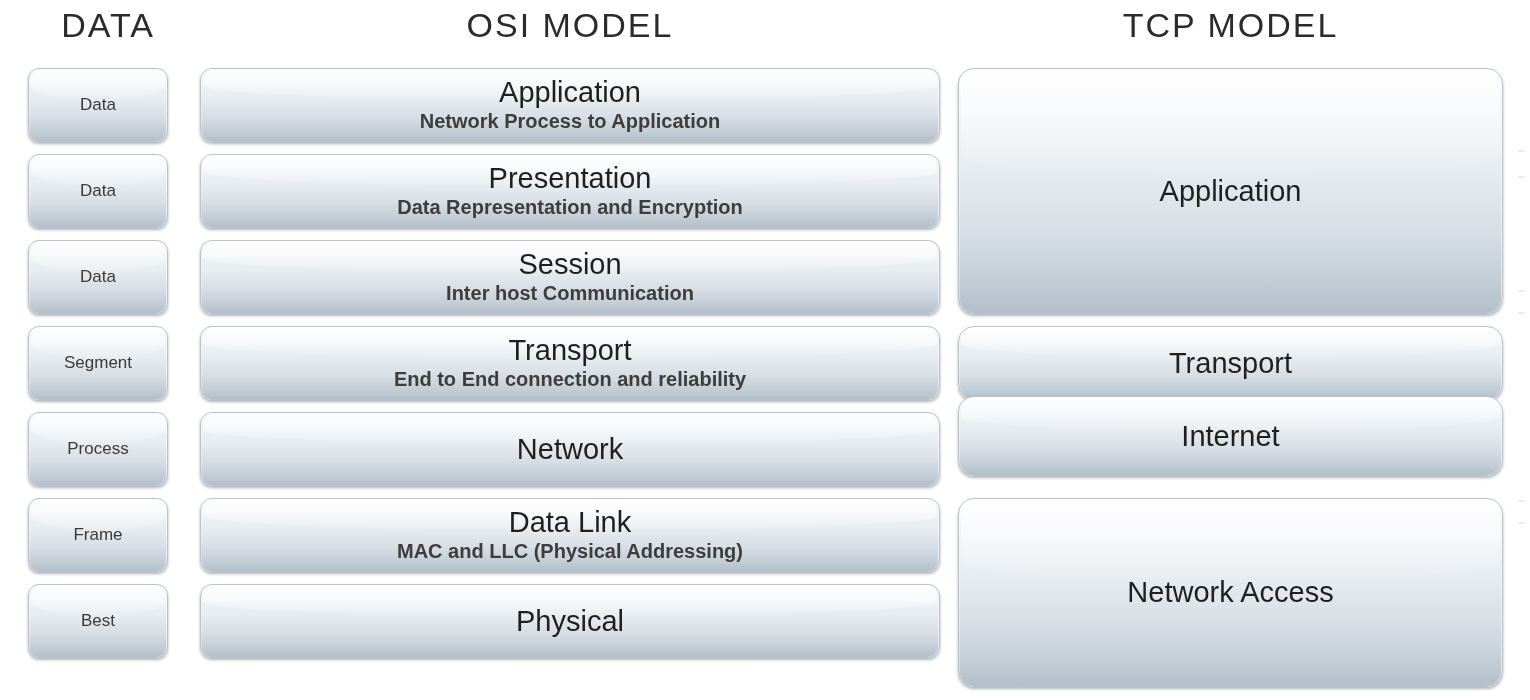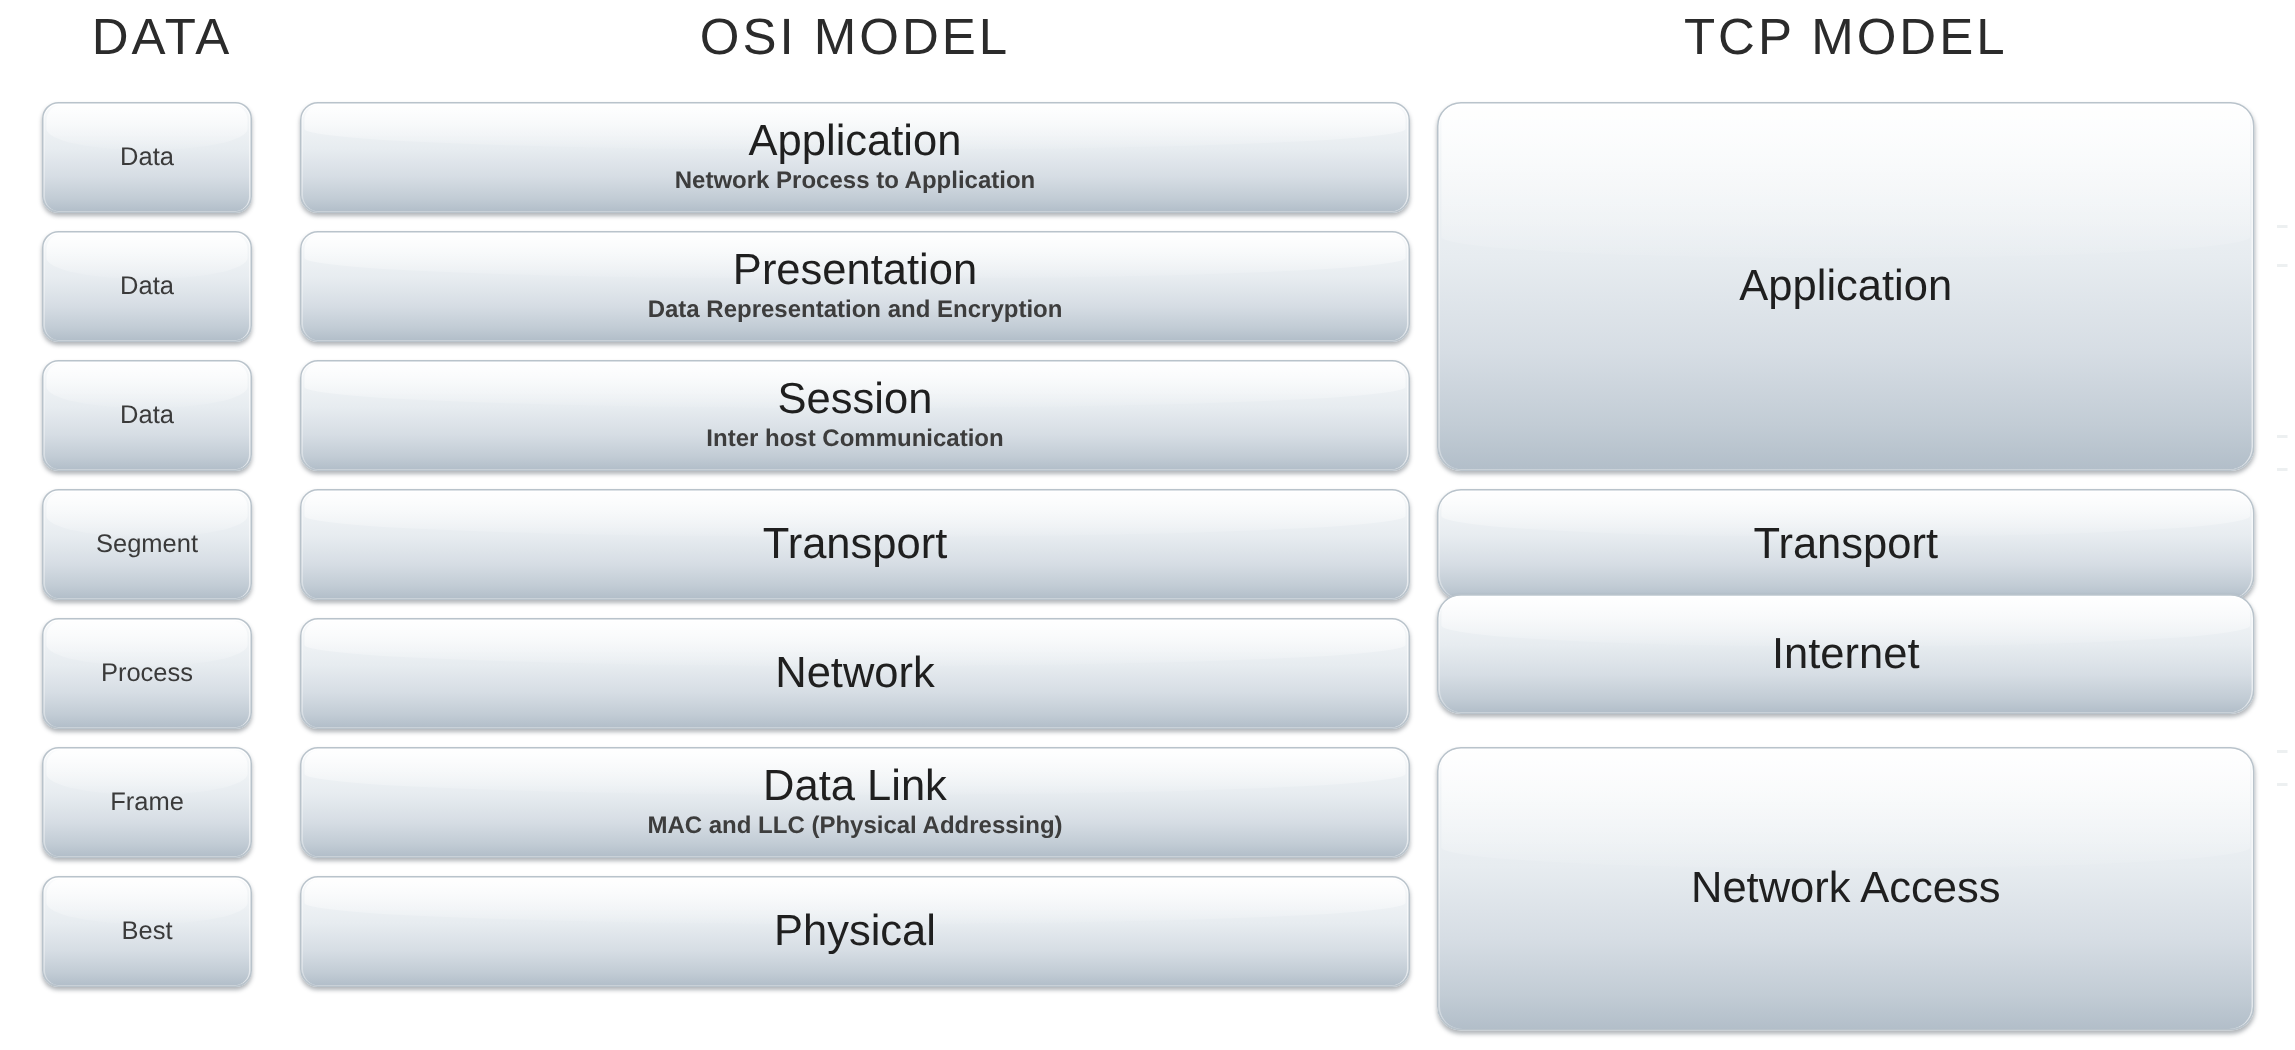--- a/index.html
+++ b/index.html
@@ -96,21 +96,21 @@
     height: 74px;
   }
   .osi-box .title {
     font-size: 29px;
     line-height: 1.0;
     color: #1f1f1f;
     position: relative;
     z-index: 2;
   }
   .osi-box .sub {
-    font-size: 16px;
+    font-size: 20px;
     line-height: 1.15;
     margin-top: 3px;
     color: #3d3d3d;
     font-weight: bold;
     position: relative;
     z-index: 2;
   }
 
   
   .tcp-box {
@@ -171,20 +171,21 @@
 <div class="box osi-box" style="top:154px">
   <span class="title">Presentation</span>
   <span class="sub">Data Representation and Encryption</span>
 </div>
 <div class="box osi-box" style="top:240px">
   <span class="title">Session</span>
   <span class="sub">Inter host Communication</span>
 </div>
 <div class="box osi-box" style="top:326px">
   <span class="title">Transport</span>
+  <span class="sub">End to End connection and reliability</span>
 </div>
 <div class="box osi-box" style="top:412px">
   <span class="title">Network</span>
 </div>
 <div class="box osi-box" style="top:498px">
   <span class="title">Data Link</span>
   <span class="sub">MAC and LLC (Physical Addressing)</span>
 </div>
 <div class="box osi-box" style="top:584px">
   <span class="title">Physical</span>

